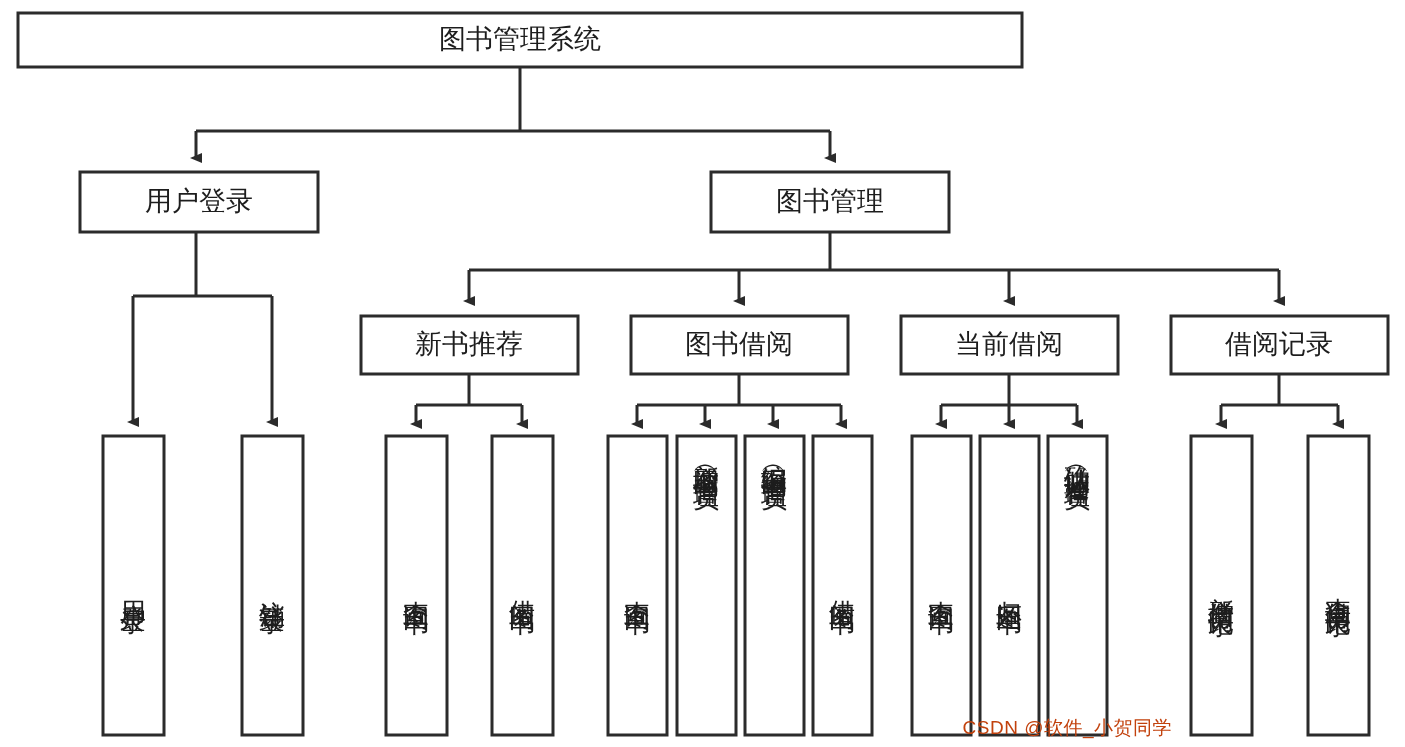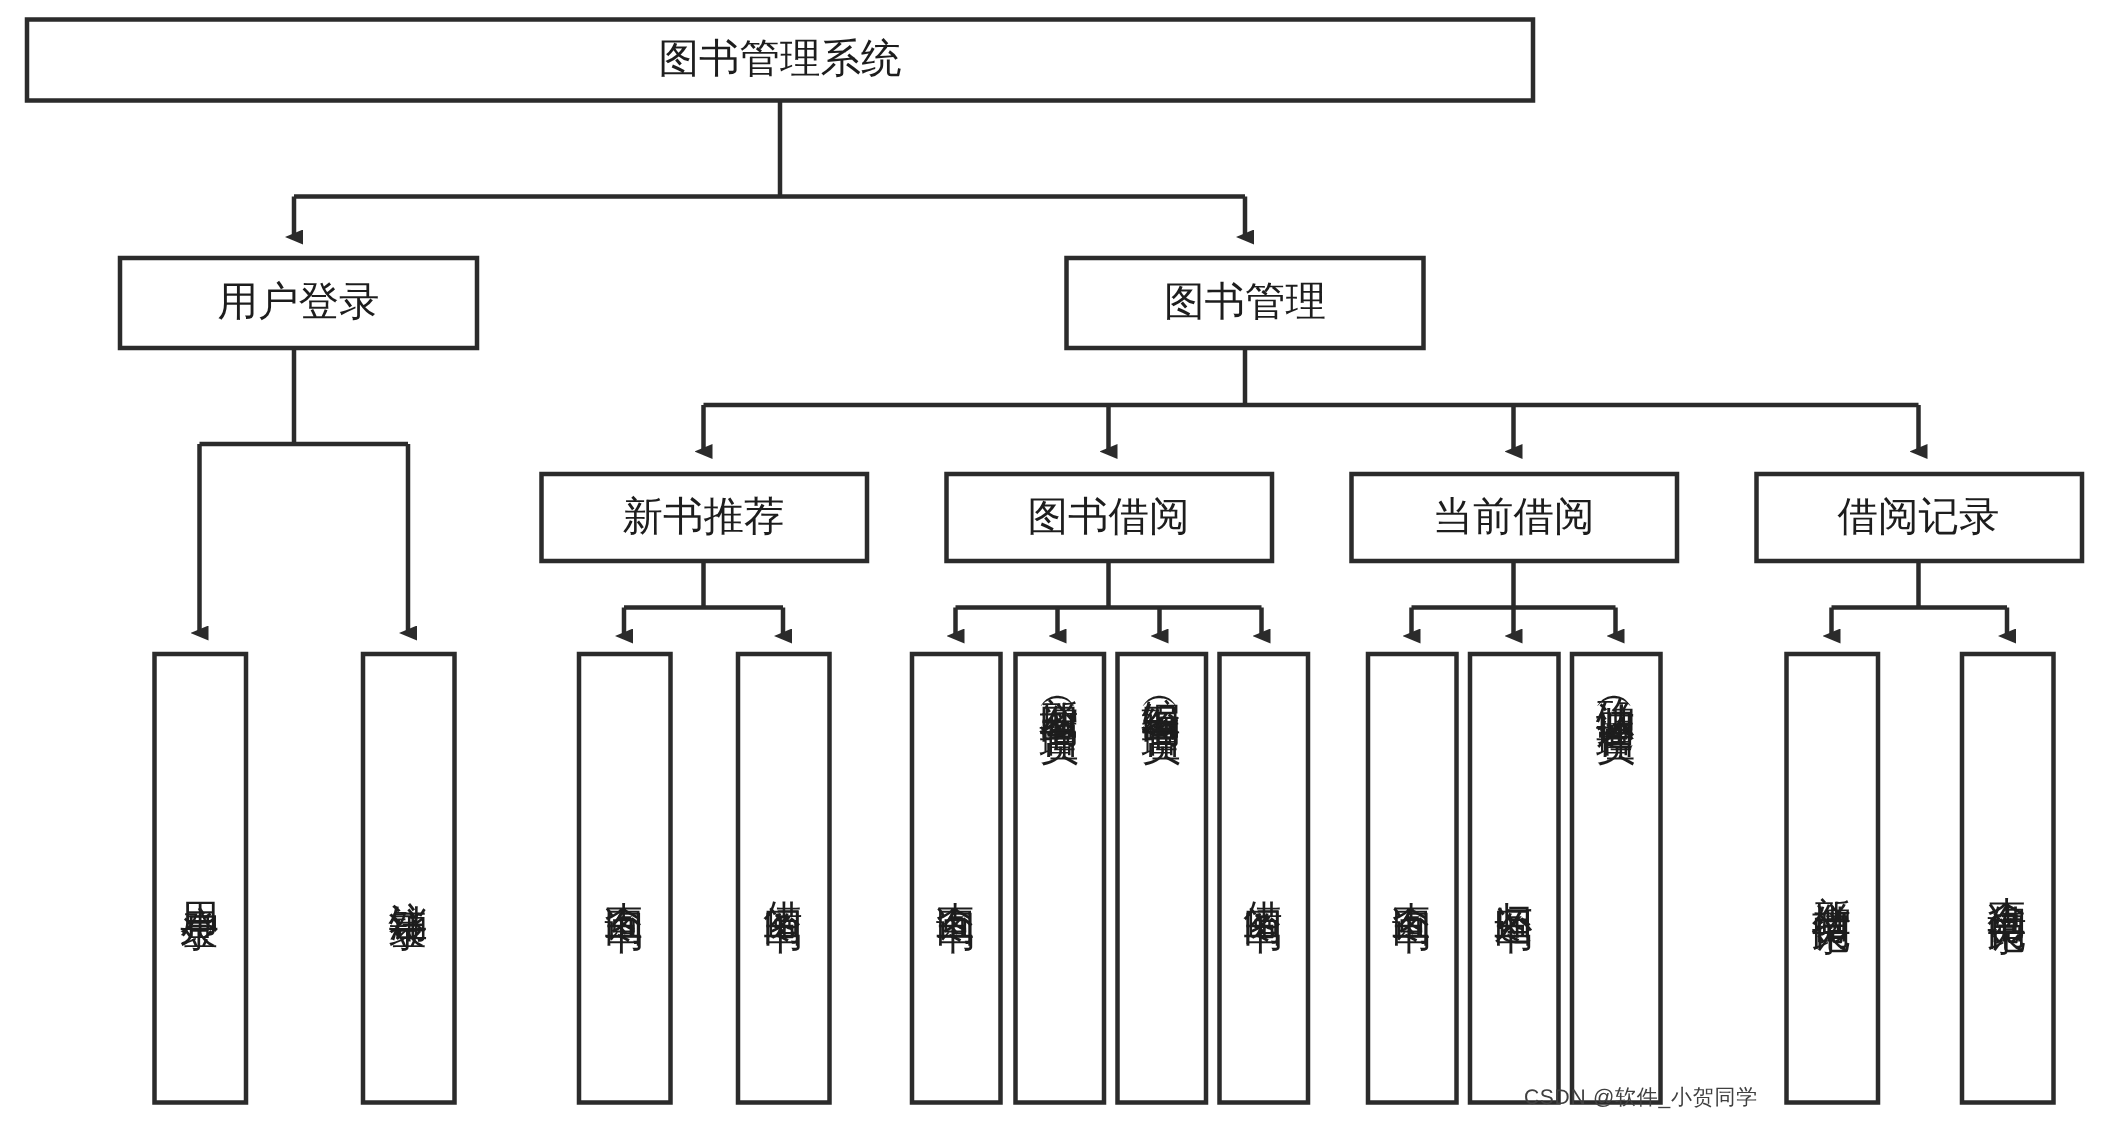--- a/index.html
+++ b/index.html
@@ -67,22 +67,22 @@
     line-height: 1.08;
     letter-spacing: 3px;
     color: #1d1d1d;
     white-space: nowrap;
     font-family: "Liberation Sans", "DejaVu Sans", sans-serif;
   }
   #watermark {
     position: absolute;
     right: 12px;
     bottom: 6px;
-    font-size: 14px;
-    color: #404040;
+    font-size: 19px;
+    color: #c2410c;
     font-family: "Liberation Sans", "DejaVu Sans", sans-serif;
     letter-spacing: 0.5px;
     white-space: nowrap;
     user-select: none;
   }
 </style>
 </head>
 <body>
 
 <div id="diagram-root">

